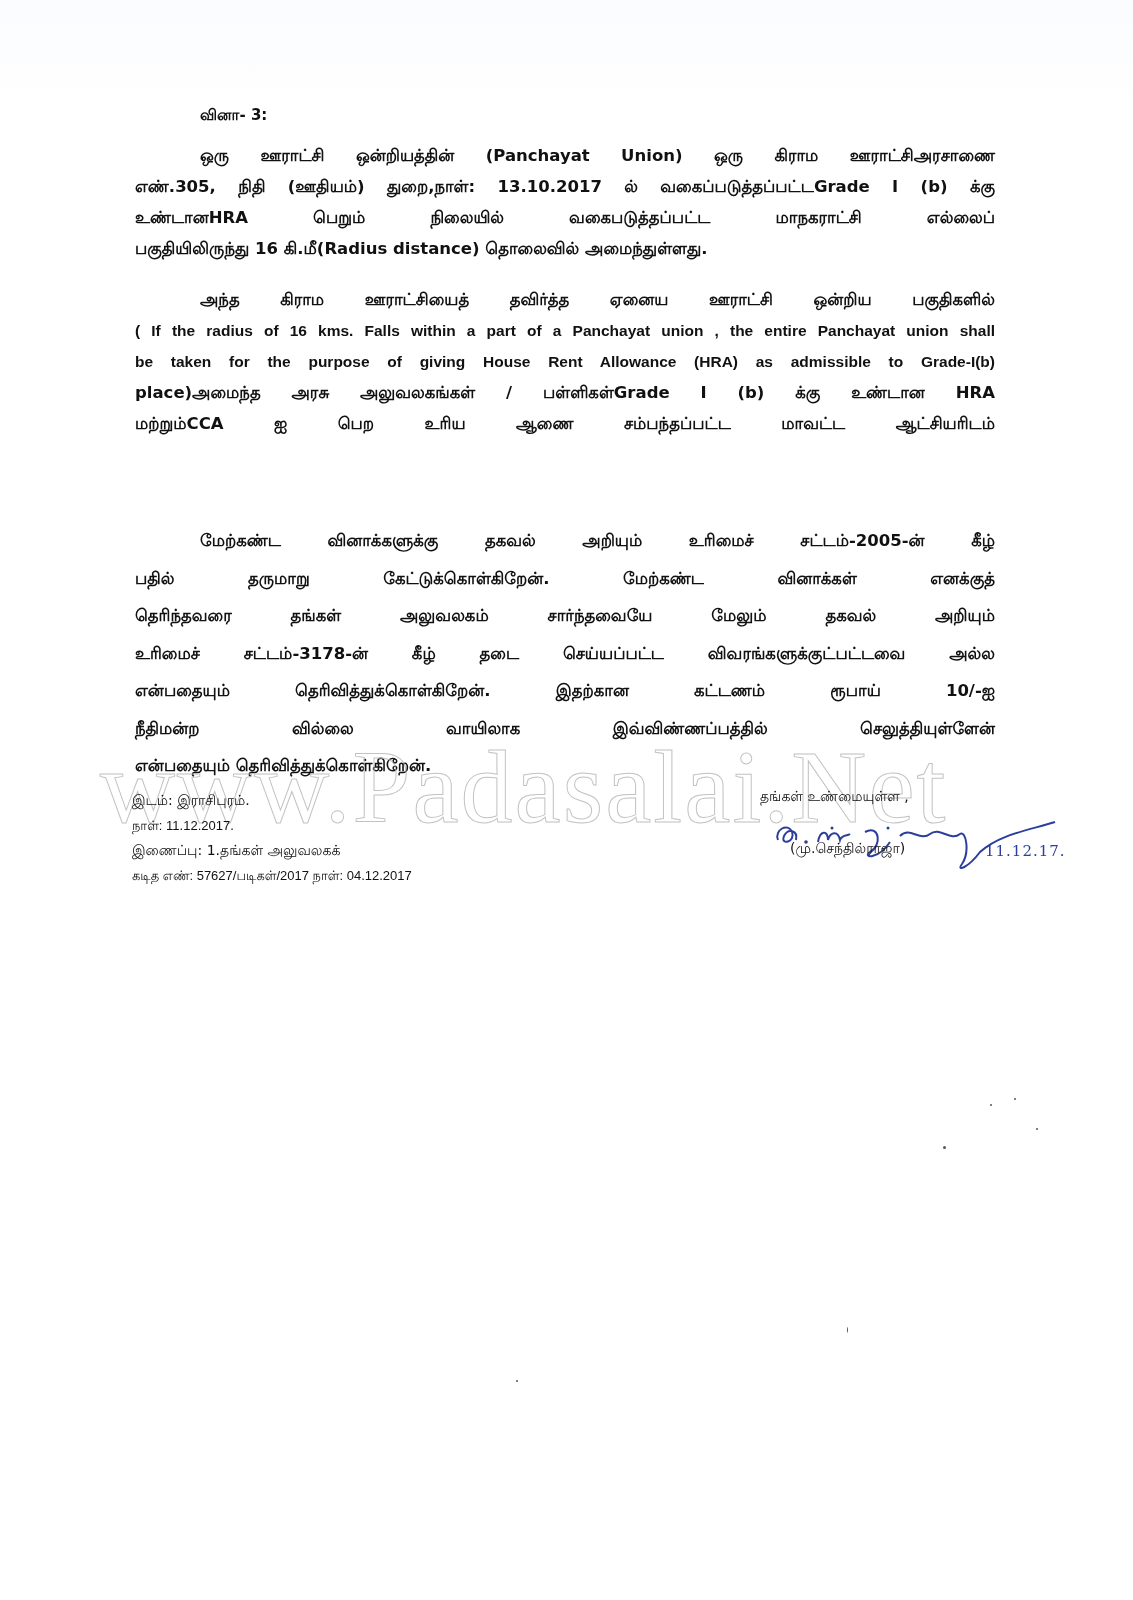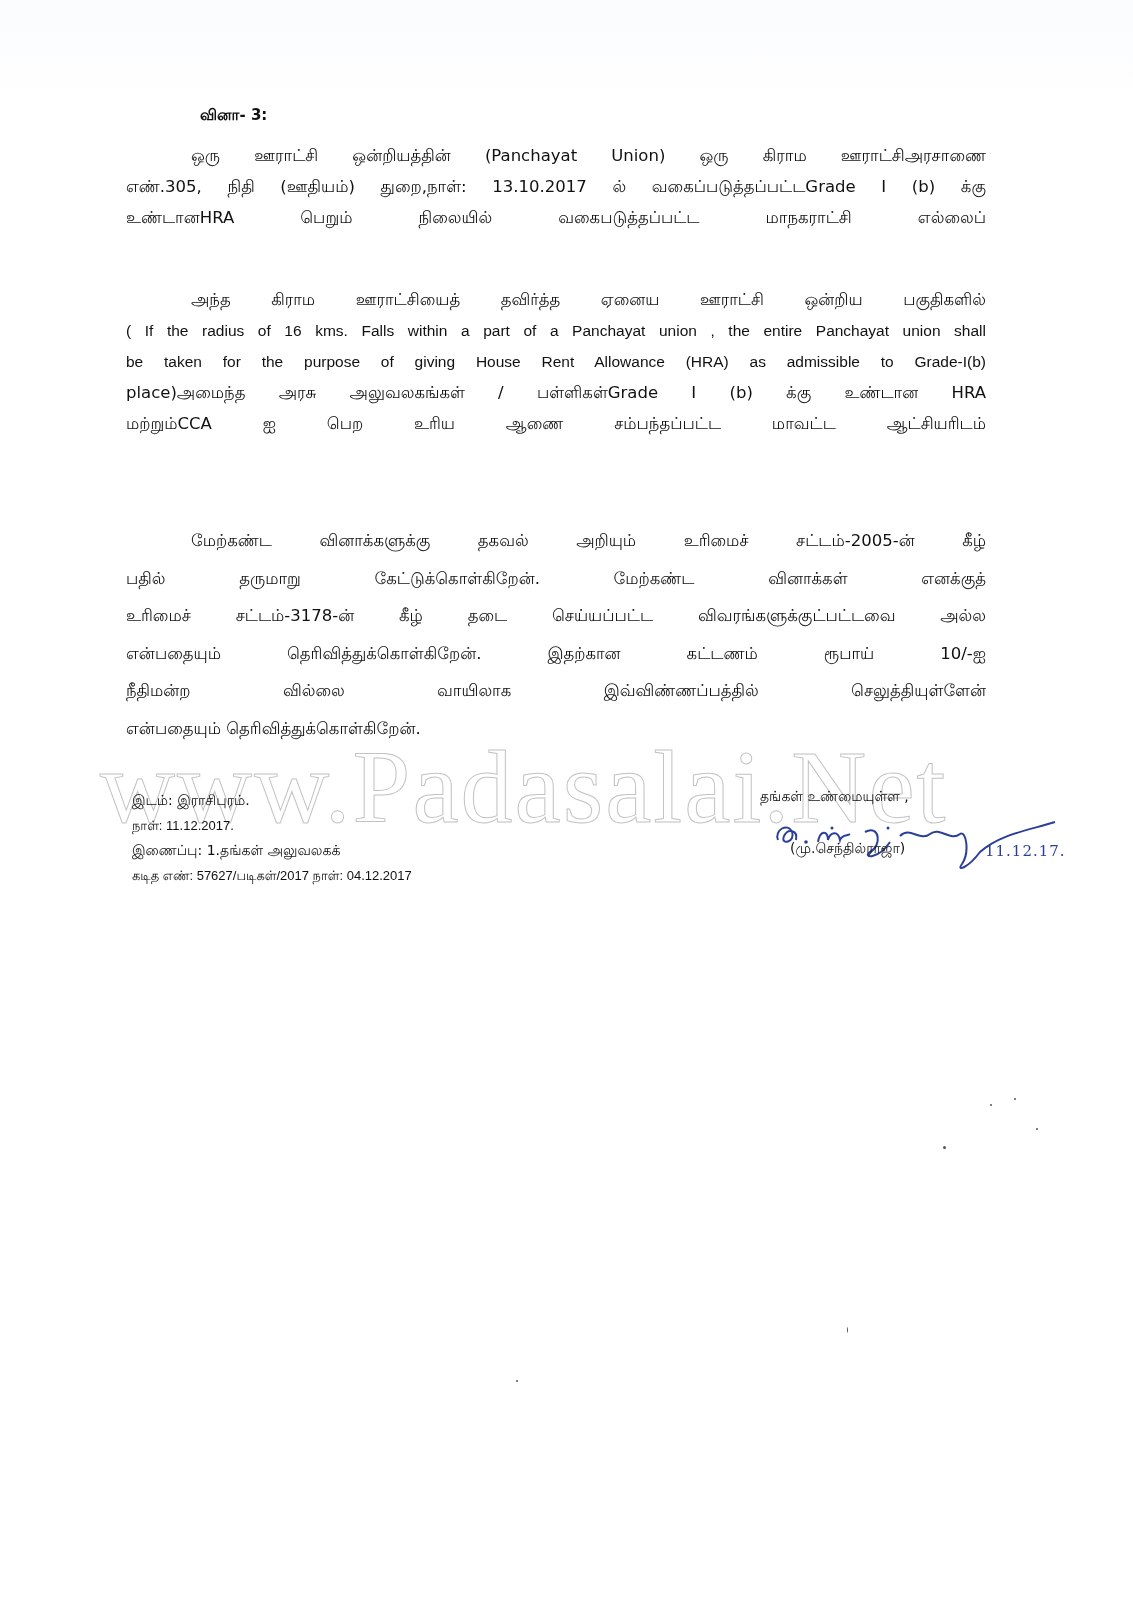--- a/index.html
+++ b/index.html
@@ -14,23 +14,24 @@
     .page { position: absolute; inset: 0; }
     .scan-shadow {
       position: absolute; top: 0; left: 0; right: 0; height: 110px;
       background: linear-gradient(to bottom, rgba(235,240,250,0.25), rgba(255,255,255,0));
     }
     .heading {
       position: absolute; left: 200px; top: 106px;
       font-size: 15px; font-weight: bold;
     }
     .para {
-      position: absolute; left: 126px; width: 860px;
+      position: absolute; left: 135px; width: 860px;
       font-size: 16.5px; line-height: 31px;
       text-align: justify;
+      font-weight: bold;
     }
     .para .line { display: block; text-align: justify; text-align-last: justify; white-space: nowrap; }
     .para .line.last { text-align-last: left; }
     .para .line.indent { padding-left: 65px; }
     .en-body { font-family: "Liberation Sans", sans-serif; font-size: 15.5px; }
     .p1 { top: 140px; }
     .p2 { top: 284px; }
     .p3 { top: 522px; line-height: 37.5px; }
     .footer-left {
       position: absolute; left: 132px; top: 788px;
@@ -71,33 +72,35 @@
 
 <div class="page">
   <div class="scan-shadow"></div>
 
   <div class="heading">வினா- 3:</div>
 
   <div class="para p1">
     <span class="line indent">ஒரு ஊராட்சி ஒன்றியத்தின் (Panchayat Union) ஒரு கிராம ஊராட்சிஅரசாணை</span>
     <span class="line">எண்.305, நிதி (ஊதியம்) துறை,நாள்: 13.10.2017 ல் வகைப்படுத்தப்பட்டGrade I (b) க்கு</span>
     <span class="line">உண்டானHRA பெறும் நிலையில் வகைபடுத்தப்பட்ட மாநகராட்சி எல்லைப்</span>
+    <span class="line last">பகுதியிலிருந்து 16 கி.மீ(Radius distance) தொலைவில் அமைந்துள்ளது.</span>
   </div>
 
   <div class="para p2">
     <span class="line indent">அந்த கிராம ஊராட்சியைத் தவிர்த்த ஏனைய ஊராட்சி ஒன்றிய பகுதிகளில்</span>
     <span class="line en-body">( If  the radius of 16 kms. Falls within a part of a Panchayat union , the entire Panchayat union shall</span>
     <span class="line en-body">be taken for the purpose of giving House Rent Allowance  (HRA) as admissible to Grade-I(b)</span>
     <span class="line">place)அமைந்த அரசு அலுவலகங்கள் / பள்ளிகள்Grade I (b) க்கு உண்டான HRA</span>
     <span class="line">மற்றும்CCA ஐ பெற உரிய ஆணை சம்பந்தப்பட்ட மாவட்ட ஆட்சியரிடம்</span>
   </div>
 
   <div class="para p3">
     <span class="line indent">மேற்கண்ட  வினாக்களுக்கு தகவல் அறியும் உரிமைச் சட்டம்-2005-ன் கீழ்</span>
     <span class="line">பதில் தருமாறு கேட்டுக்கொள்கிறேன். மேற்கண்ட வினாக்கள் எனக்குத்</span>
+    <span class="line">தெரிந்தவரை தங்கள் அலுவலகம் சார்ந்தவையே மேலும் தகவல் அறியும்</span>
     <span class="line">உரிமைச் சட்டம்-3178-ன் கீழ் தடை செய்யப்பட்ட விவரங்களுக்குட்பட்டவை அல்ல</span>
     <span class="line">என்பதையும் தெரிவித்துக்கொள்கிறேன். இதற்கான கட்டணம் ரூபாய் 10/-ஐ</span>
     <span class="line">நீதிமன்ற வில்லை வாயிலாக இவ்விண்ணப்பத்தில் செலுத்தியுள்ளேன்</span>
     <span class="line last">என்பதையும் தெரிவித்துக்கொள்கிறேன்.</span>
   </div>
 
   <div class="watermark">www.Padasalai.Net</div>
 
   <div class="footer-left">
     <div>இடம்: இராசிபுரம்.</div>

